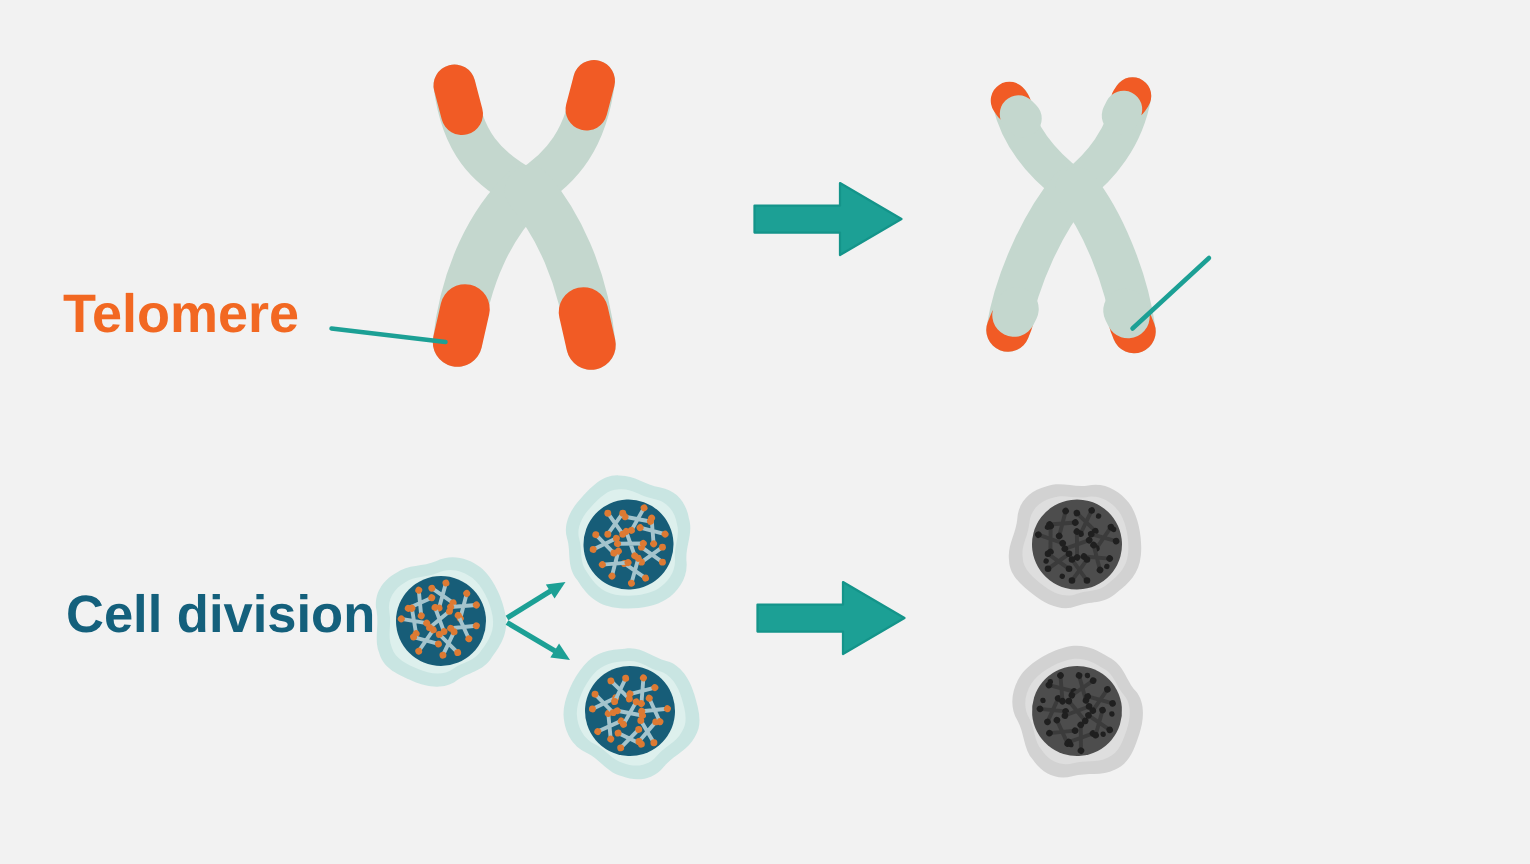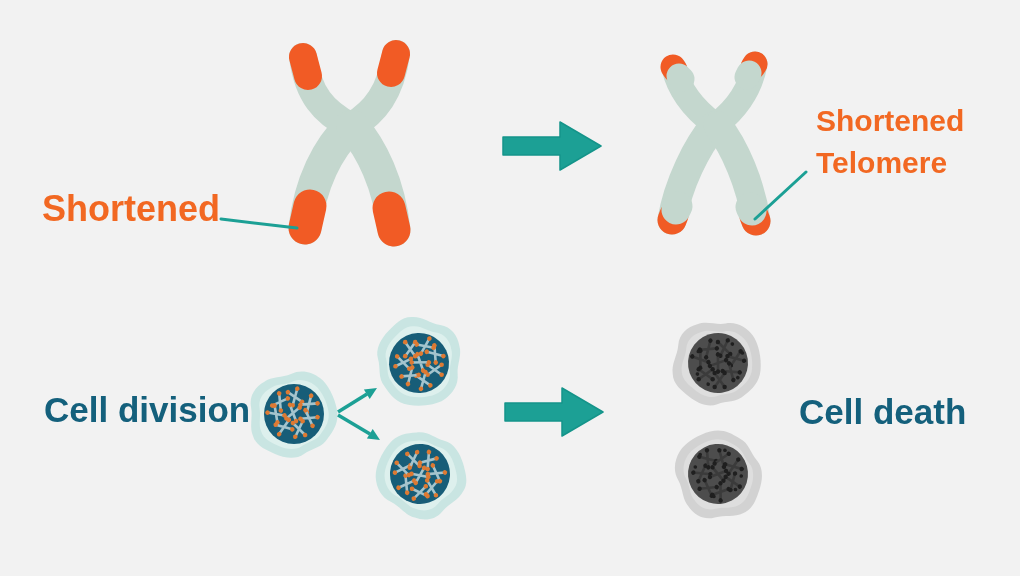--- a/index.html
+++ b/index.html
@@ -147,20 +147,18 @@
     <use href="#block-arrow" transform="translate(505,388)"></use>
 
     <g>
       <use href="#cell-dead" transform="translate(718,363) rotate(15)"></use>
     </g>
     <g>
       <use href="#cell-dead" transform="translate(718,474) rotate(-95)"></use>
     </g>
   </svg>
 
-  <div class="label label-orange label-telomere">Shortened</div>
+  <div class="label label-orange label-telomere">Telomere</div>
 
-  <div class="label label-orange label-shortened">Shortened Telomere</div>
 
   <div class="label label-teal label-division">Cell division</div>
 
-  <div class="label label-teal label-death">Cell death</div>
 </div>
 
 </body></html>

